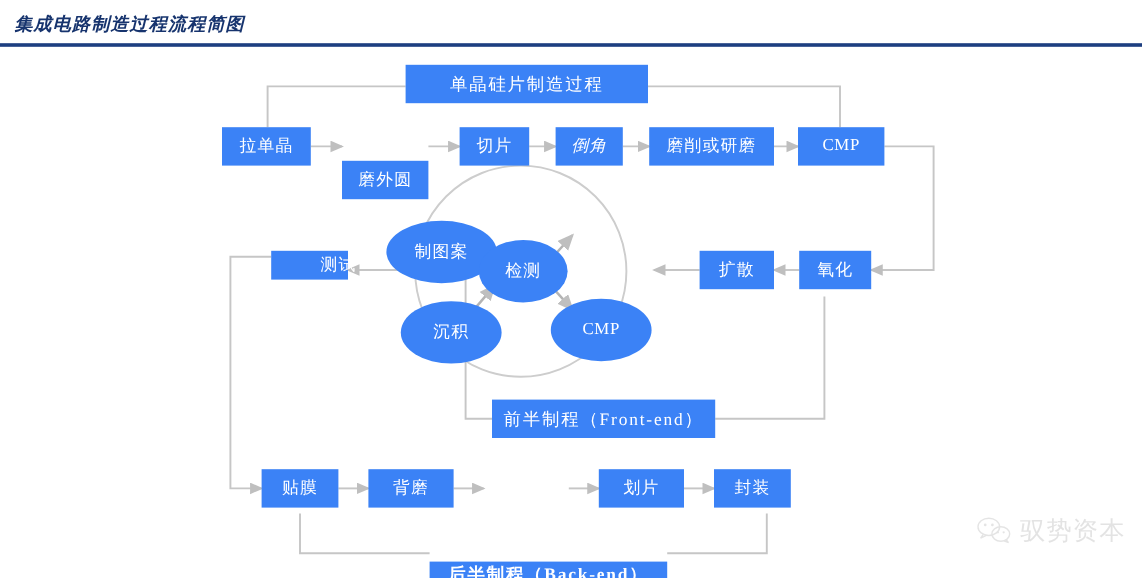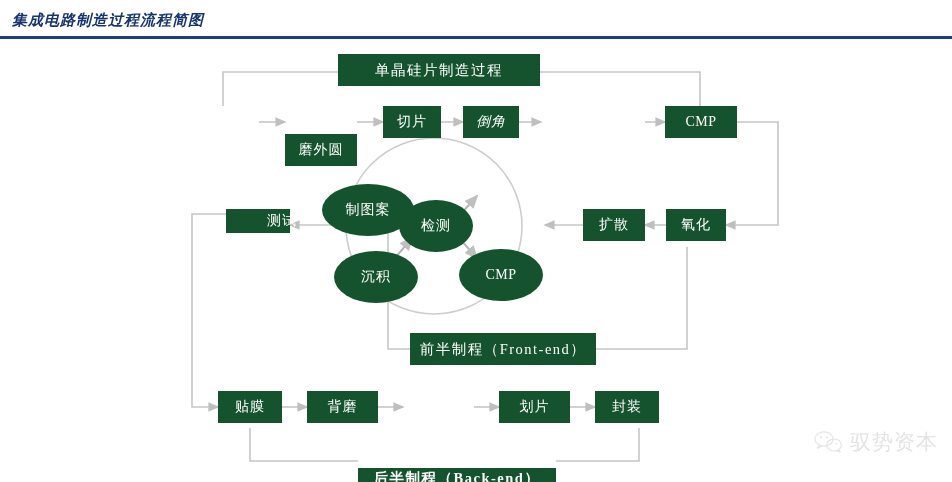--- a/index.html
+++ b/index.html
@@ -49,21 +49,21 @@
     position: absolute;
     left: 0;
     top: 0;
     width: 952px;
     height: 442px;
   }
 
   
   .node {
     position: absolute;
-    background: #14532d;
+    background: #3b82f6;
     color: #ffffff;
     display: flex;
     align-items: center;
     justify-content: center;
     font-size: 14px;
     letter-spacing: 1px;
     box-sizing: border-box;
     white-space: nowrap;
     z-index: 5;
     text-align: center;
@@ -152,23 +152,25 @@
     <g stroke="#b4b4b4" stroke-width="2" fill="none">
       <path d="M395,156 L412,176" marker-end="url(#ah)"></path>
       <path d="M395,218 L412,198" marker-end="url(#ah)"></path>
       <path d="M459,176 L477,156" marker-end="url(#ah)"></path>
       <path d="M459,198 L477,218" marker-end="url(#ah)"></path>
     </g>
   </svg>
 
   <div class="node band" style="left:338px; top:14px; width:202px; height:32px;">单晶硅片制造过程</div>
 
+  <div class="node" style="left:185px; top:66px; width:74px; height:32px;">拉单晶</div>
   <div class="node" style="left:285px; top:66px; width:72px; height:32px;margin-top:28px;">磨外圆</div>
   <div class="node" style="left:383px; top:66px; width:58px; height:32px;">切片</div>
   <div class="node" style="left:463px; top:66px; width:56px; height:32px;font-style:italic;">倒角</div>
+  <div class="node" style="left:541px; top:66px; width:104px; height:32px;">磨削或研磨</div>
   <div class="node latin" style="left:665px; top:66px; width:72px; height:32px;">CMP</div>
 
   <div class="node ellipse" style="left:322px; top:144px; width:92px; height:52px;">制图案</div>
   <div class="node ellipse" style="left:399px; top:160px; width:74px; height:52px;">检测</div>
   <div class="node ellipse" style="left:334px; top:211px; width:84px; height:52px;">沉积</div>
   <div class="node ellipse latin" style="left:459px; top:209px; width:84px; height:52px;">CMP</div>
 
   <div class="node" style="left:583px; top:169px; width:62px; height:32px;">扩散</div>
   <div class="node" style="left:666px; top:169px; width:60px; height:32px;">氧化</div>
 

